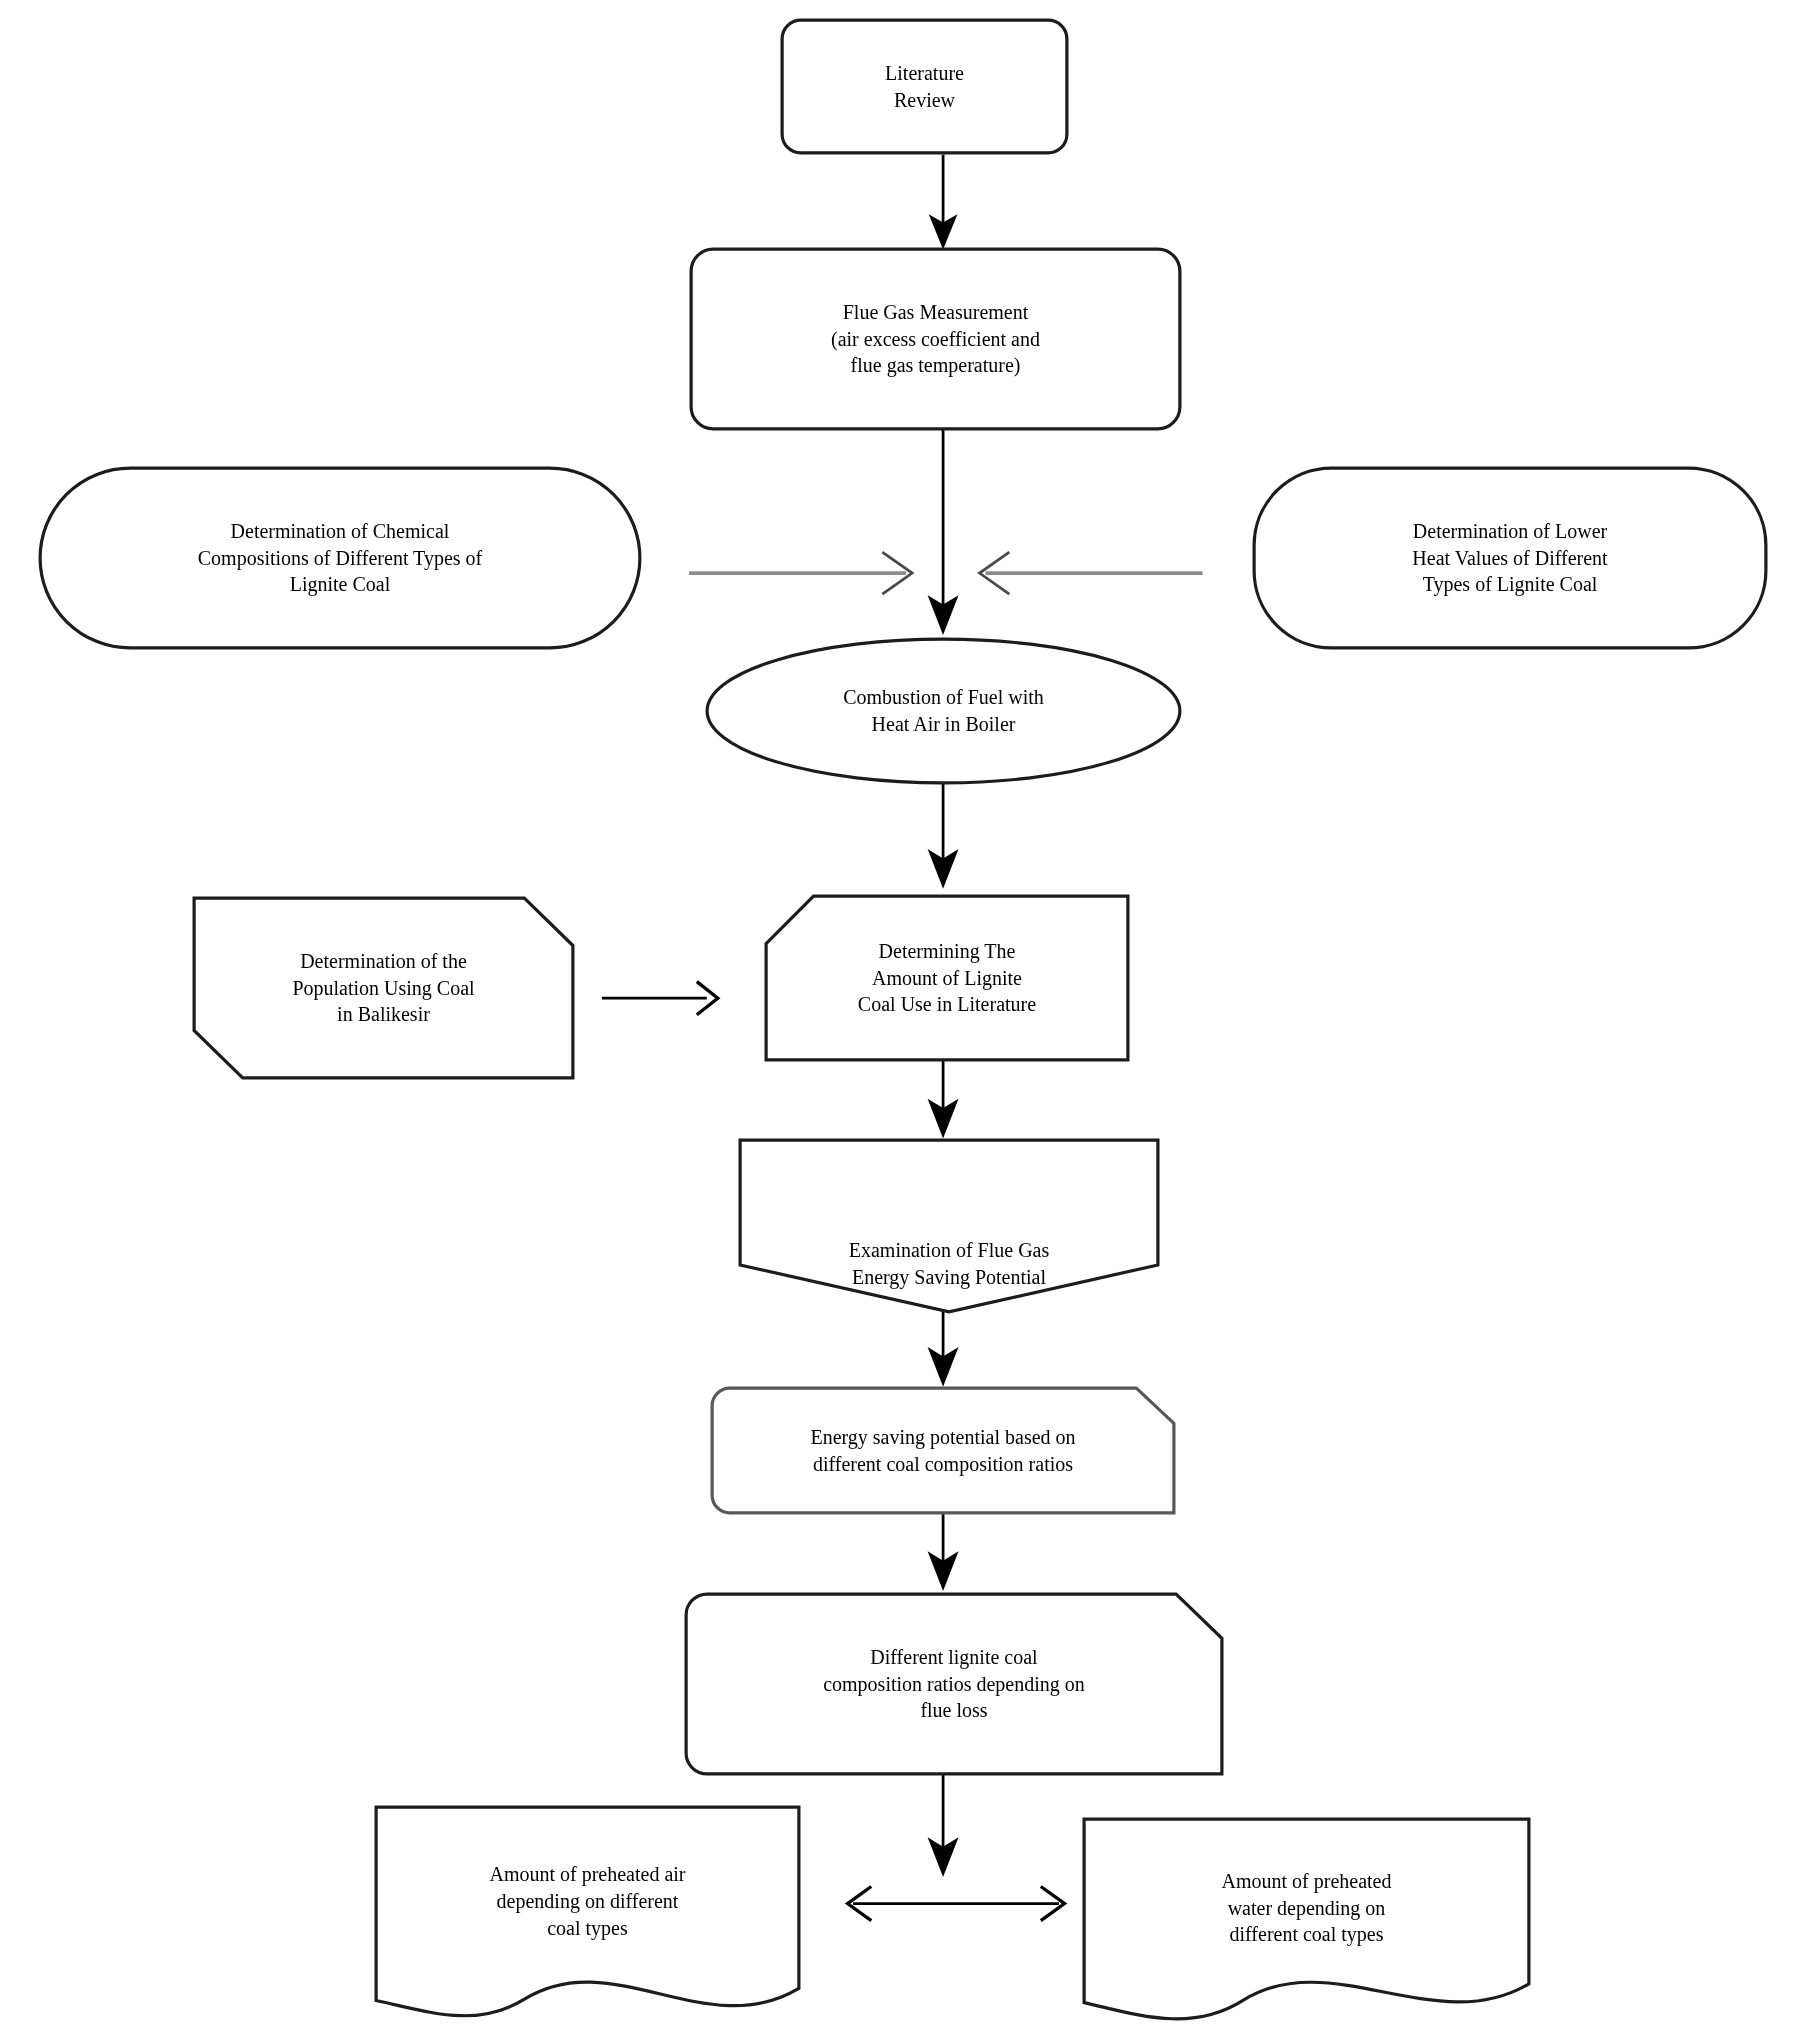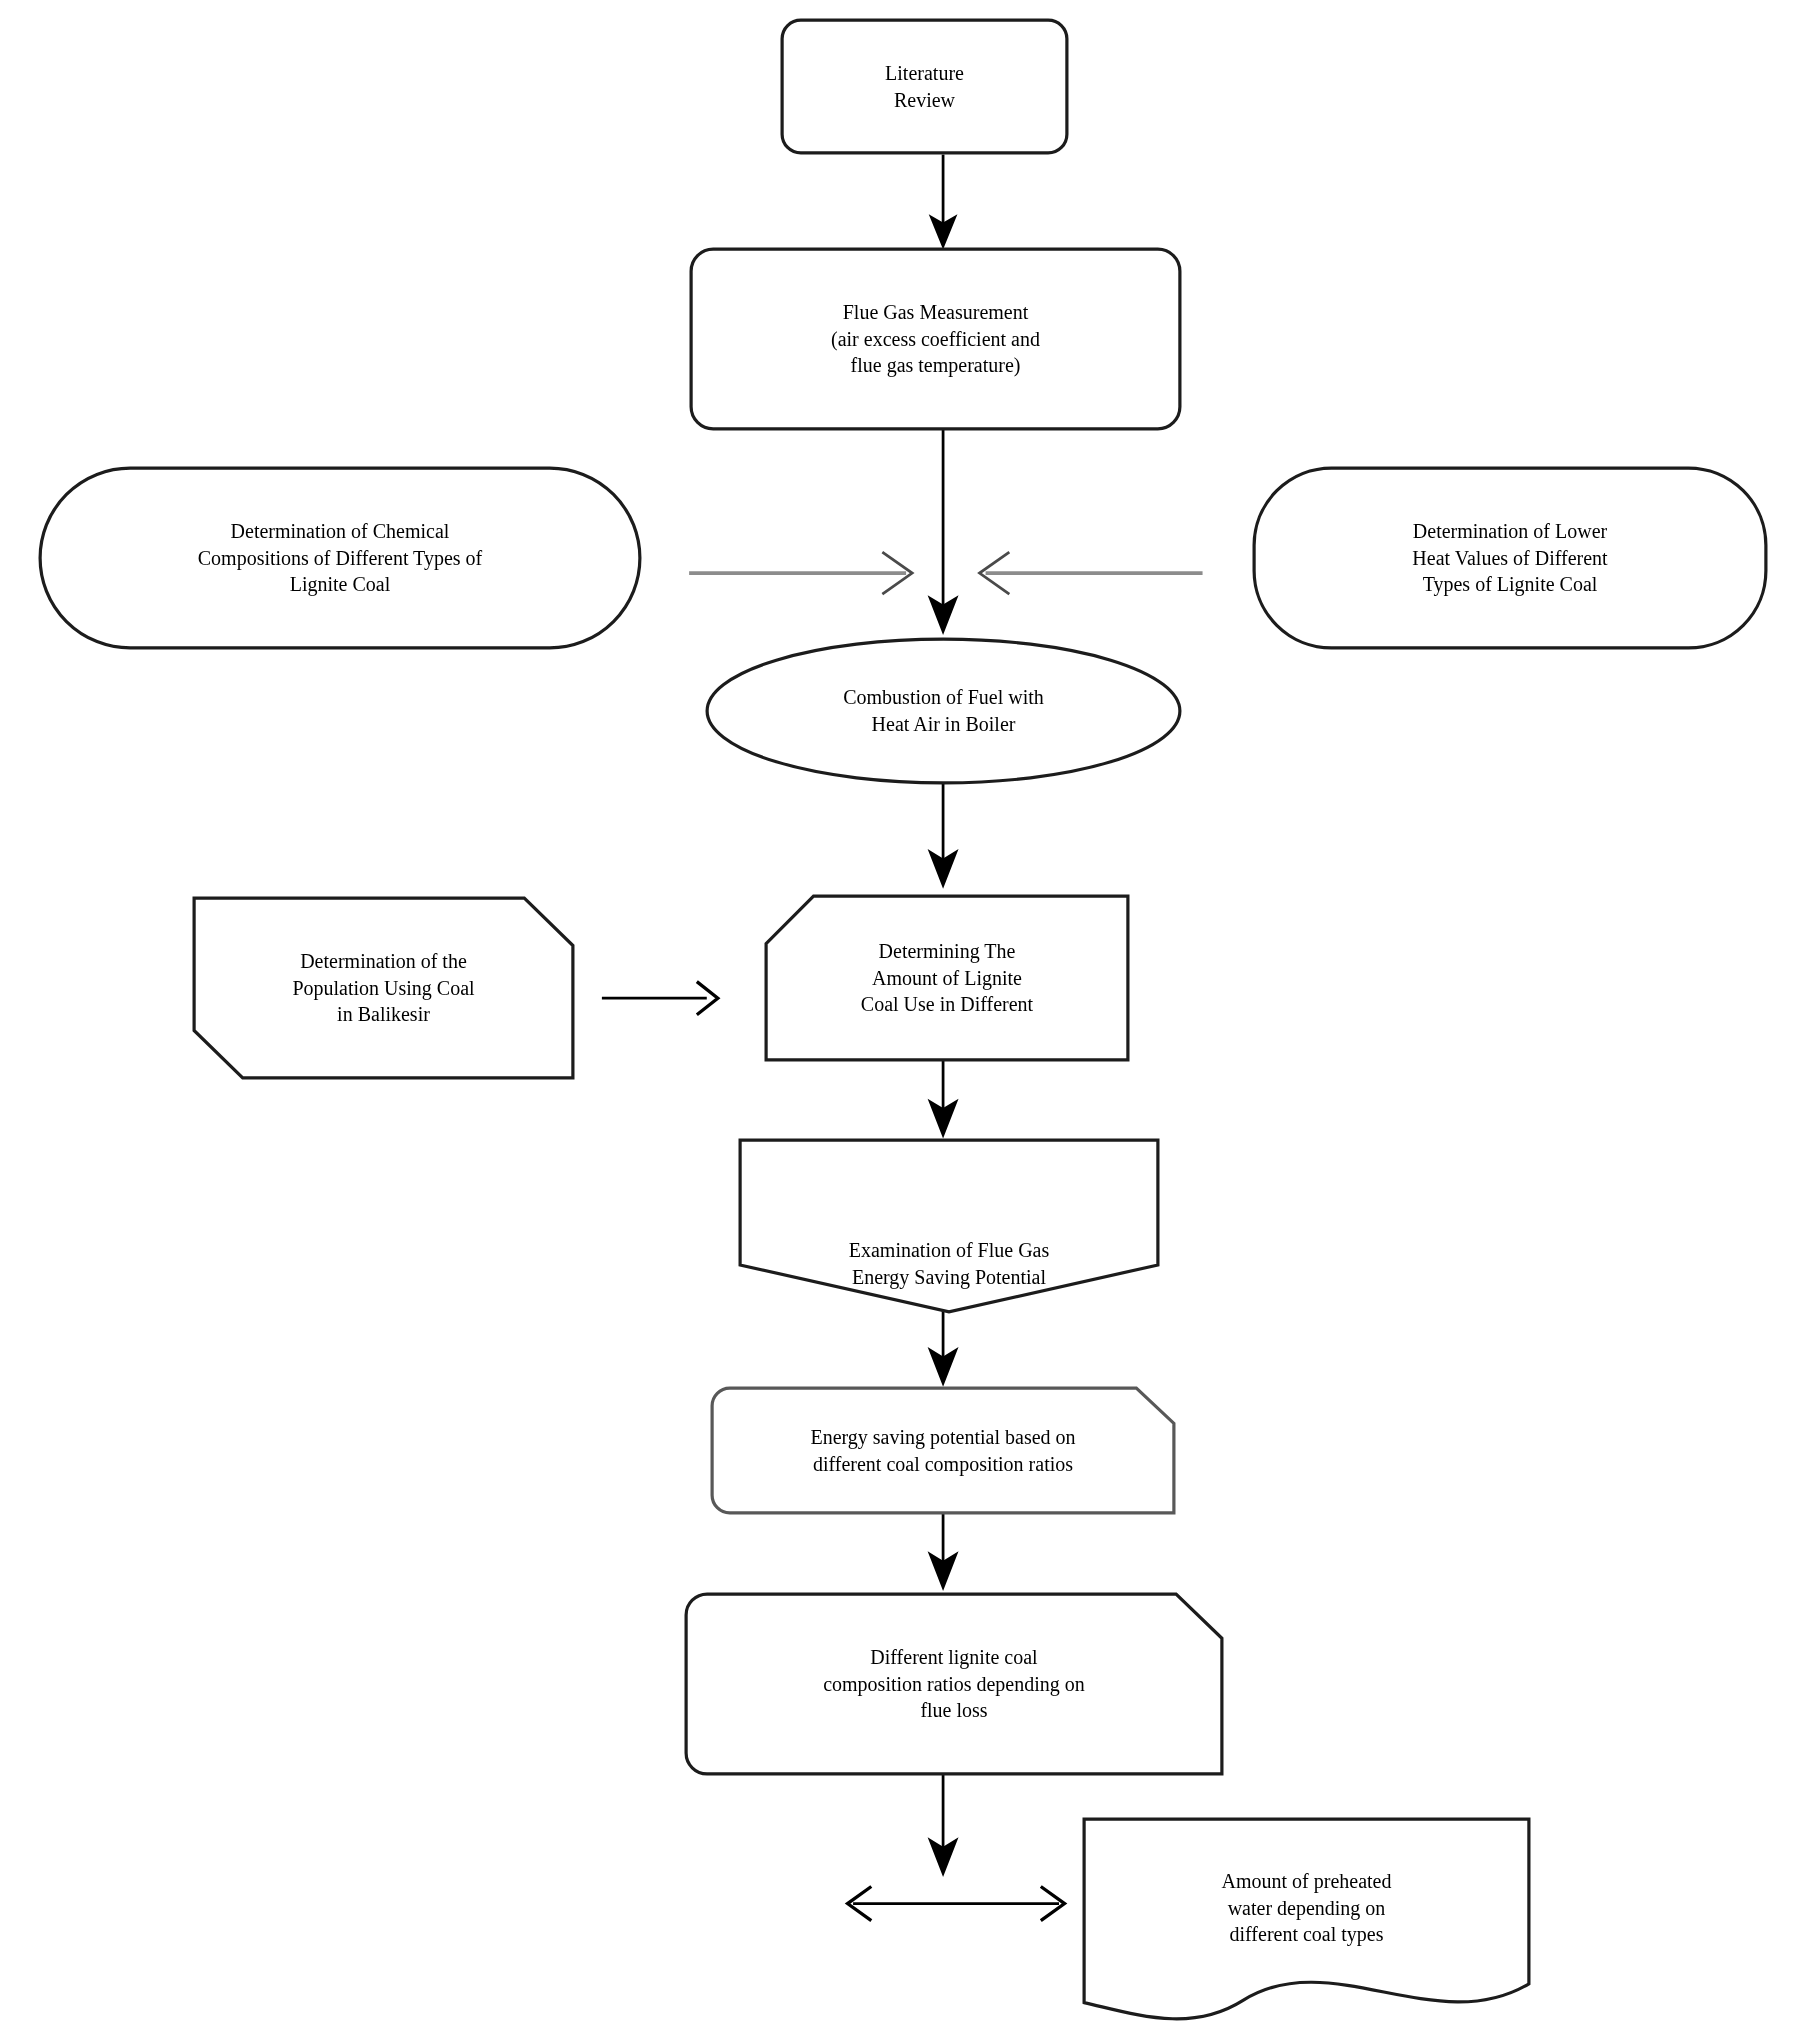--- a/index.html
+++ b/index.html
@@ -176,21 +176,21 @@
 Population Using Coal
 in Balikesir</span>
   </div>
 
   <div class="node" style="left:765px;top:895px;width:364px;height:166px;">
     <svg viewBox="0 0 660 300" preserveAspectRatio="none">
       <path class="shape" d="M88,2 L658,2 L658,298 L2,298 L2,88 Z"></path>
     </svg>
     <span class="lbl">Determining The
 Amount of Lignite
-Coal Use in Different</span>
+Coal Use in Literature</span>
   </div>
 
   <div class="node" style="left:739px;top:1139px;width:420px;height:174px;align-items:flex-end;">
     <svg viewBox="0 0 760 315" preserveAspectRatio="none">
       <path class="shape" d="M2,2 L758,2 L758,228 L380,313 L2,228 Z"></path>
     </svg>
     <span class="lbl" style="margin-bottom:22px;">Examination of Flue Gas
 Energy Saving Potential</span>
   </div>
 
@@ -204,20 +204,28 @@
 
   <div class="node" style="left:685px;top:1593px;width:538px;height:182px;">
     <svg viewBox="0 0 975 330" preserveAspectRatio="none">
       <path class="shape" d="M40,2 L890,2 L973,82 L973,328 L40,328 A38,38 0 0 1 2,290 L2,40 A38,38 0 0 1 40,2 Z"></path>
     </svg>
     <span class="lbl">Different lignite coal
 composition ratios depending on
 flue loss</span>
   </div>
 
+  <div class="node" style="left:375px;top:1806px;width:425px;height:221px;">
+    <svg viewBox="0 0 770 400" preserveAspectRatio="none">
+      <path class="shape" d="M2,2 L768,2 L768,330 C600,430 430,250 270,350 C180,405 90,370 2,352 Z"></path>
+    </svg>
+    <span class="lbl" style="margin-bottom:30px;">Amount of preheated air
+depending on different
+coal types</span>
+  </div>
 
   <div class="node" style="left:1083px;top:1818px;width:447px;height:210px;">
     <svg viewBox="0 0 810 380" preserveAspectRatio="none">
       <path class="shape" d="M2,2 L808,2 L808,300 C640,400 450,230 290,330 C195,390 95,355 2,334 Z"></path>
     </svg>
     <span class="lbl" style="margin-bottom:30px;">Amount of preheated
 water depending on
 different coal types</span>
   </div>
 

